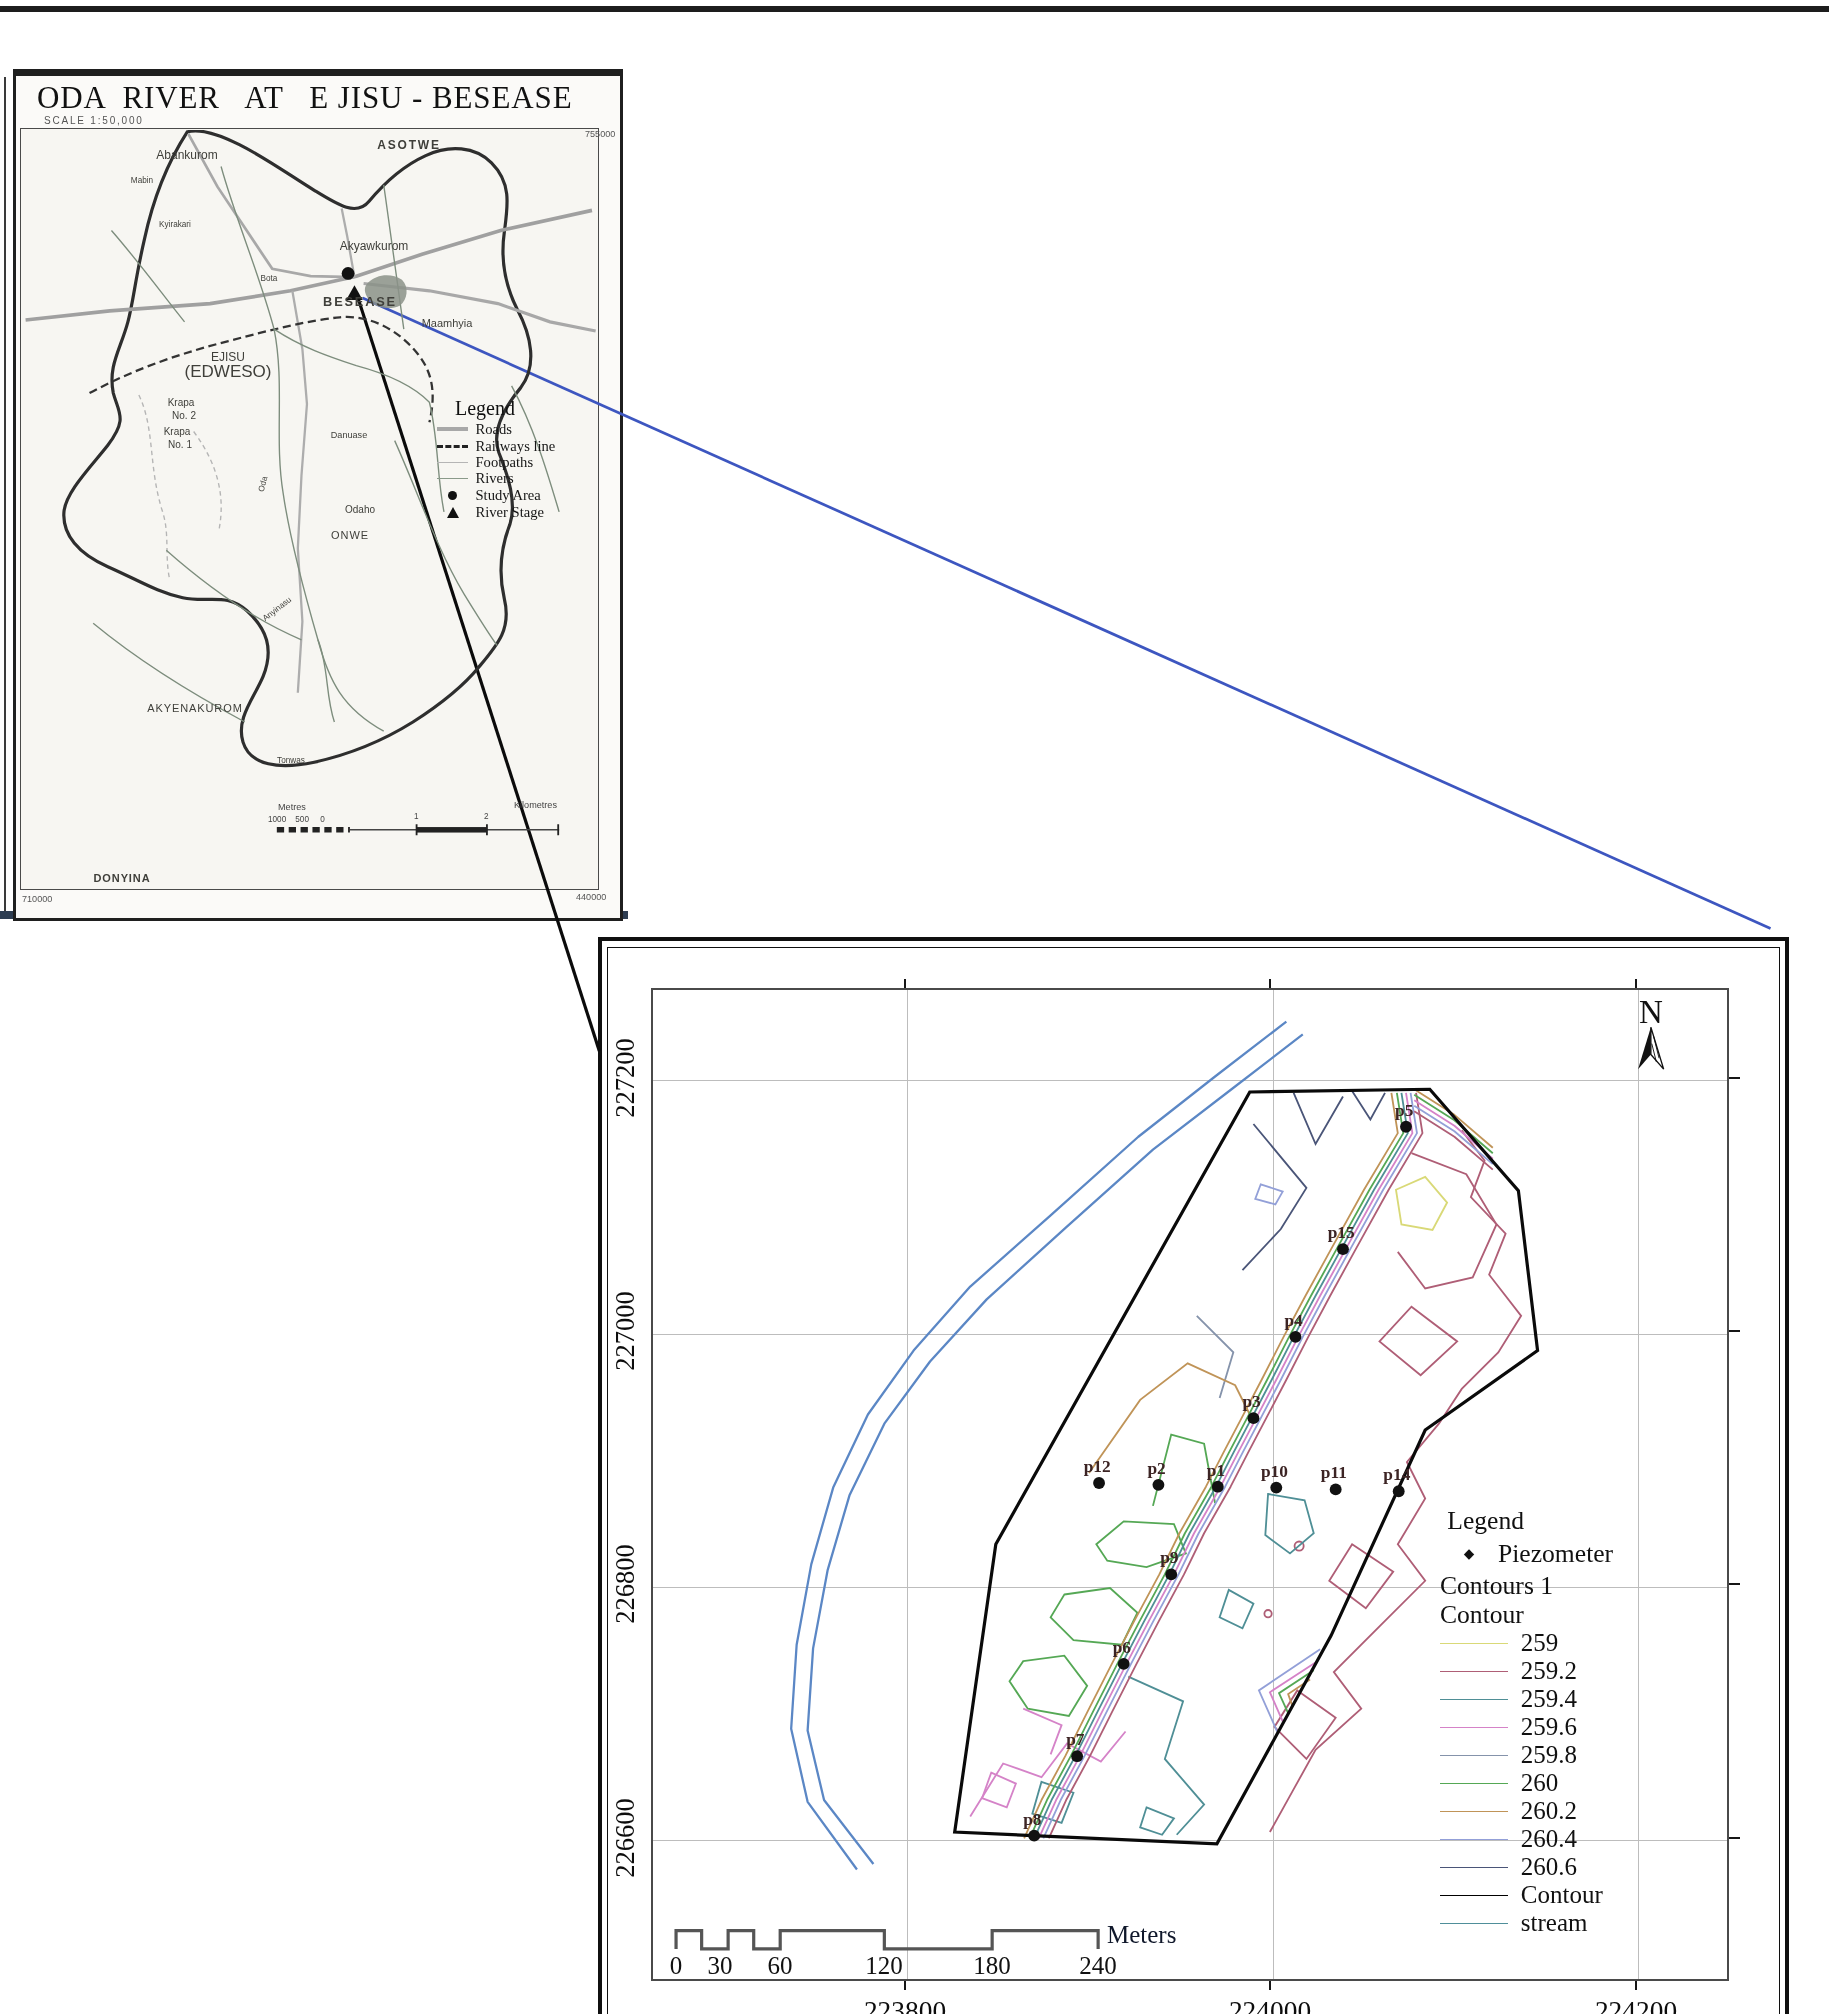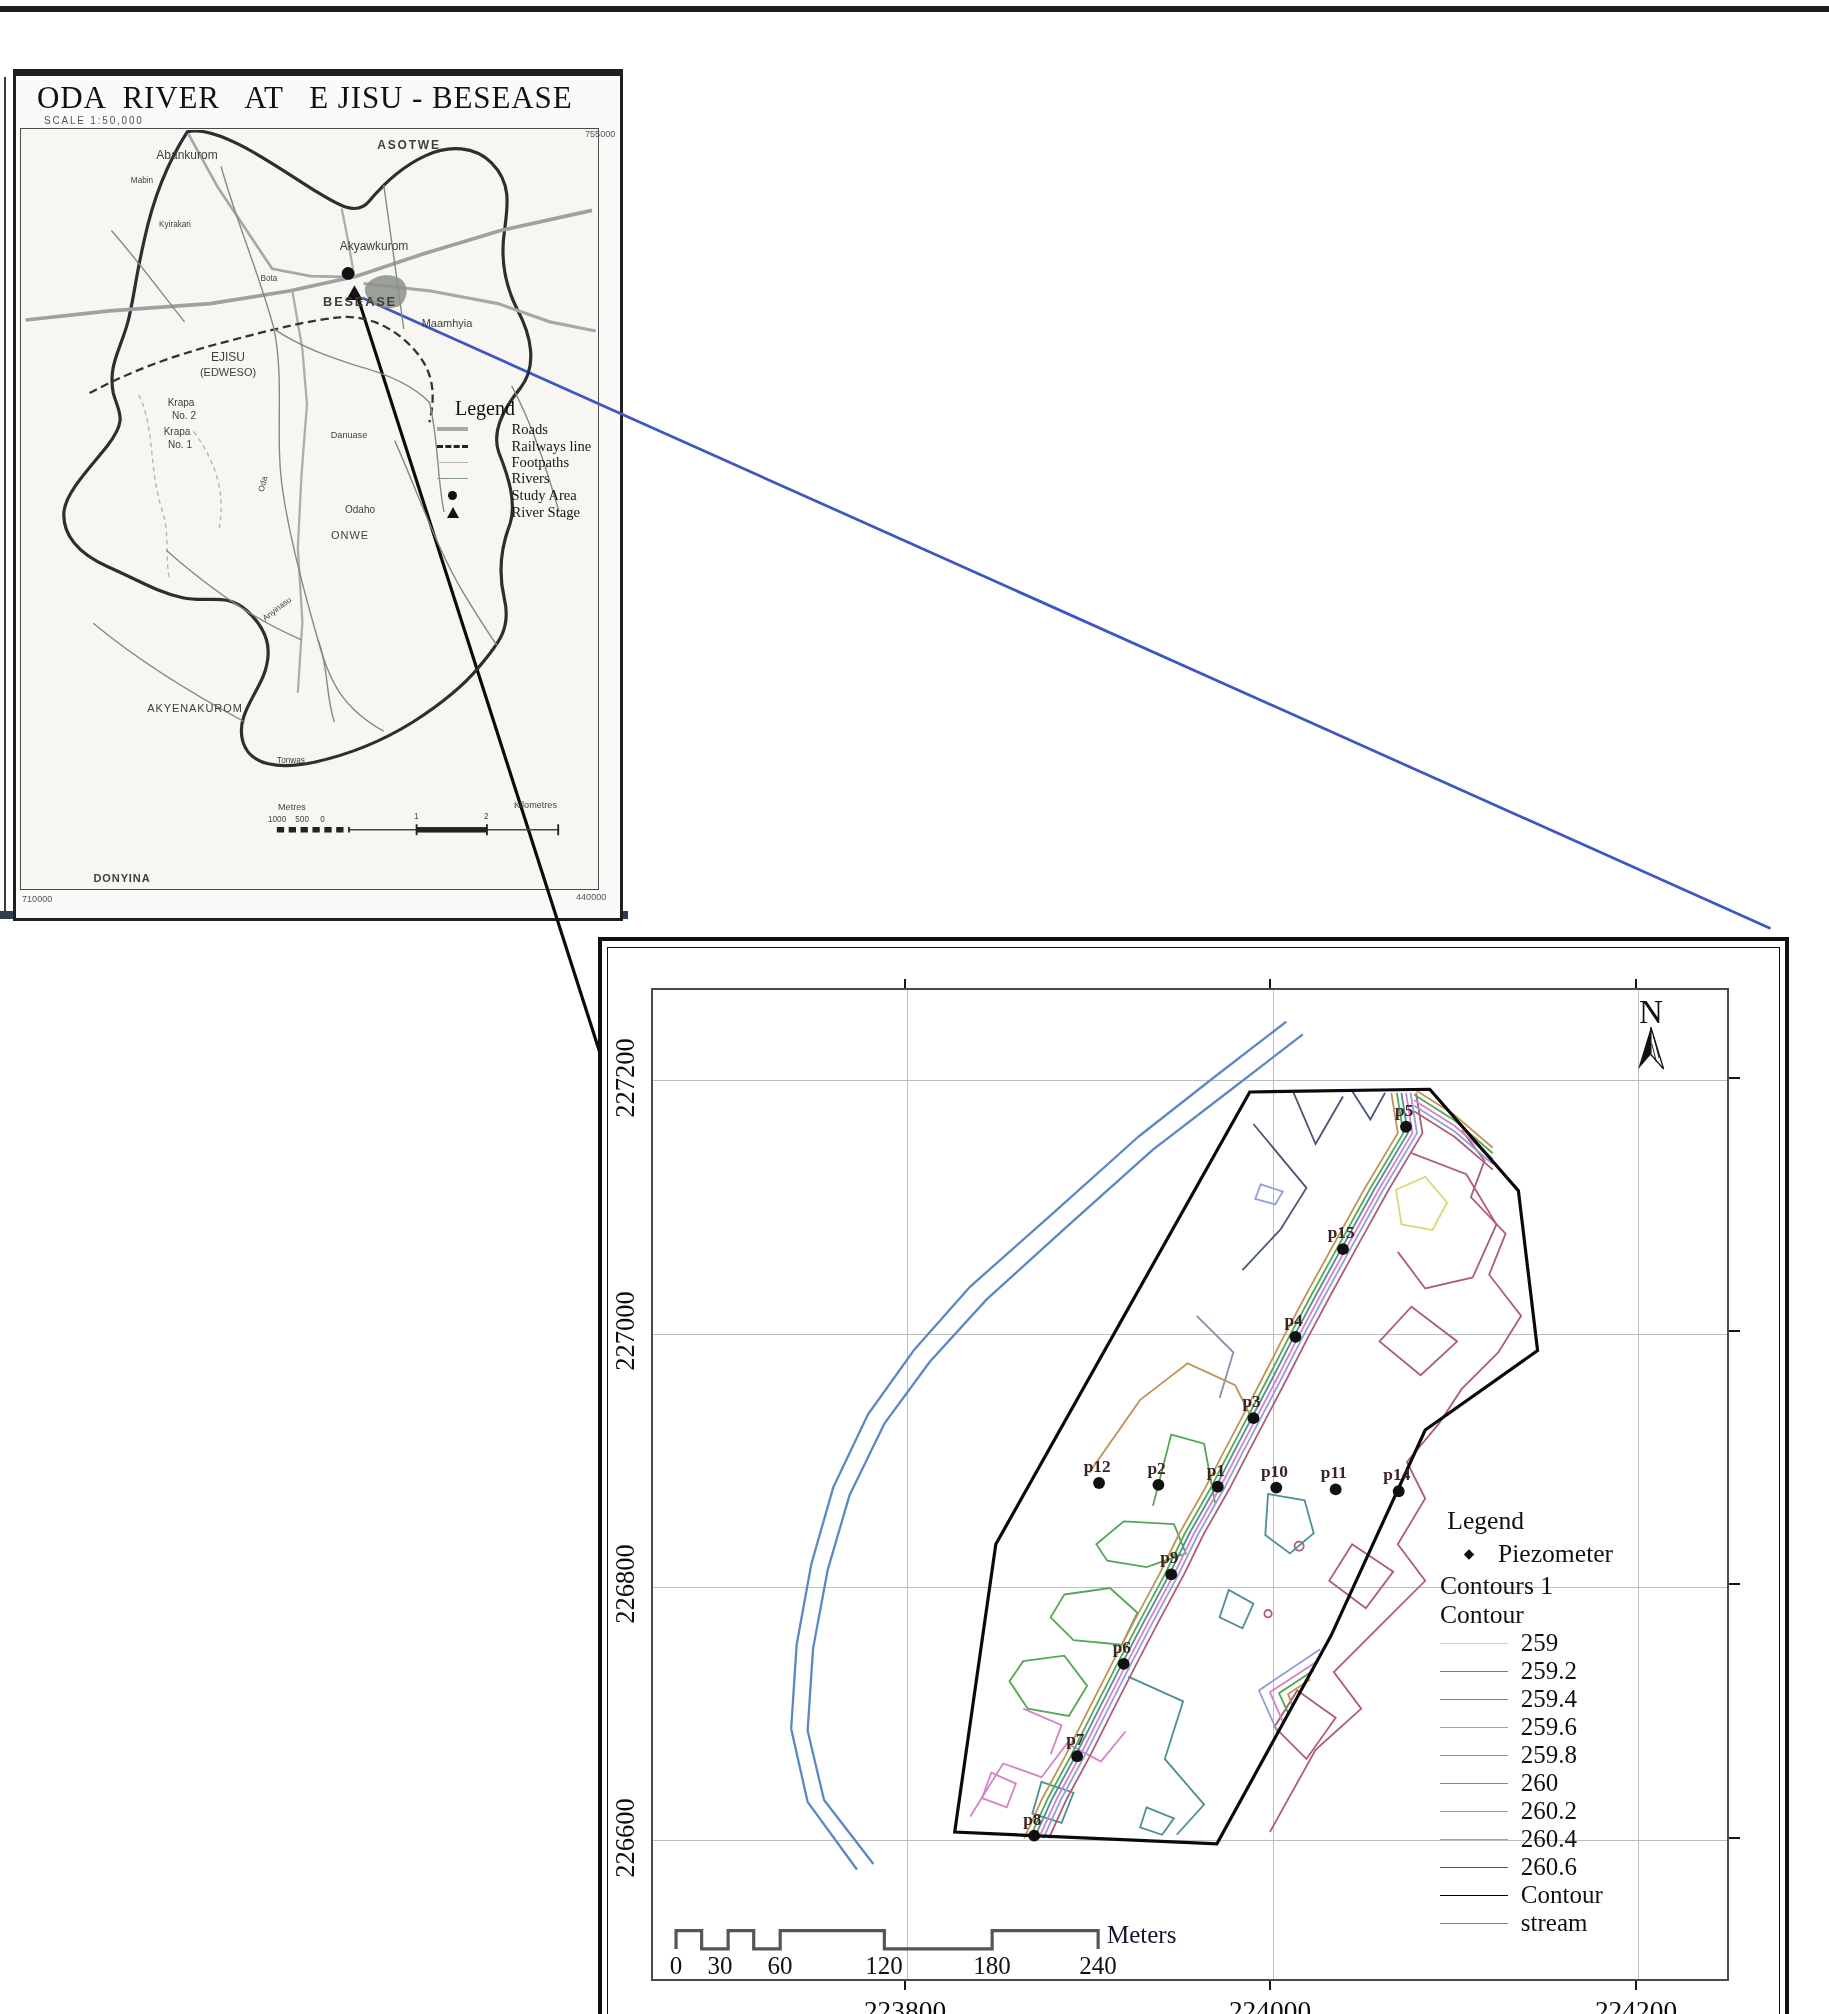--- a/index.html
+++ b/index.html
@@ -22,21 +22,21 @@
   #loc-frame{left:20px;top:128px;width:579px;height:762px;border:1.8px solid #4a4a4a;box-sizing:border-box;background:#f7f6f2;}
   .corner-label{font-size:9.1px;color:#555;font-family:"Liberation Sans",sans-serif;}
   .town{position:absolute;transform:translate(-50%,-50%);color:#3f3f3a;white-space:nowrap;
         font-family:"Liberation Sans",sans-serif;z-index:7;}
 
   
   #loc-legend{left:435px;top:397px;width:174px;z-index:7;}
   #loc-legend-title{font-size:20px;color:#111;margin-left:20px;}
   .loc-li{display:flex;align-items:center;height:16.4px;margin-top:0.9px;}
   .loc-li .sw{width:35px;margin-right:5.5px;display:flex;align-items:center;justify-content:center;flex:none;}
-  .loc-li .lab{font-size:14.6px;color:#161616;white-space:nowrap;margin-left:36px;}
+  .loc-li .lab{font-size:14.6px;color:#161616;white-space:nowrap;}
   .sw-road{width:31px;height:4.6px;background:#a8a8a8;}
   .sw-rail{width:31px;height:0;border-top:3.7px dashed #222;}
   .sw-foot{width:31px;height:0;border-top:0.9px solid #b5b5b5;}
   .sw-river{width:31px;height:0;border-top:0.9px solid #8a9a8a;}
   .sw-dot{width:9.1px;height:9.1px;border-radius:50%;background:#111;}
   .sw-tri{width:0;height:0;border-left:6.4px solid transparent;border-right:6.4px solid transparent;border-bottom:11px solid #111;}
 
   
   .loc-sb-text{position:absolute;font-size:9.1px;color:#444;font-family:"Liberation Sans",sans-serif;z-index:7;}
 
@@ -93,21 +93,21 @@
 
   <div id="town-layer" class="abs" style="left:0;top:0;">
       <span class="town" style="left: 409px; top: 145px; font-size: 12px; font-weight: bold; letter-spacing: 1.8px;">ASOTWE</span>
       <span class="town" style="left: 187px; top: 155px; font-size: 12px;">Abankurom</span>
       <span class="town" style="left: 142px; top: 180px; font-size: 8.2px;">Mabin</span>
       <span class="town" style="left: 175px; top: 224px; font-size: 8.2px;">Kyirakari</span>
       <span class="town" style="left: 374px; top: 246px; font-size: 12px;">Akyawkurom</span>
       <span class="town" style="left: 360px; top: 301px; font-size: 12.8px; font-weight: bold; letter-spacing: 1.8px;">BESEASE</span>
       <span class="town" style="left: 447px; top: 323px; font-size: 11px;">Maamhyia</span>
       <span class="town" style="left: 228px; top: 357px; font-size: 12px;">EJISU</span>
-      <span class="town" style="left: 228px; top: 372px; font-size: 11px; text-align: right;">(EDWESO)</span>
+      <span class="town" style="left: 228px; top: 372px; font-size: 17px; text-align: right;">(EDWESO)</span>
       <span class="town" style="left: 181px; top: 402px; font-size: 10px;">Krapa</span>
       <span class="town" style="left: 184px; top: 415px; font-size: 10px;">No. 2</span>
       <span class="town" style="left: 177px; top: 431px; font-size: 10px;">Krapa</span>
       <span class="town" style="left: 180px; top: 444px; font-size: 10px;">No. 1</span>
       <span class="town" style="left: 349px; top: 435px; font-size: 9.1px;">Danuase</span>
       <span class="town" style="left: 360px; top: 509px; font-size: 10px;">Odaho</span>
       <span class="town" style="left: 350px; top: 535px; font-size: 11px; letter-spacing: 0.9px;">ONWE</span>
       <span class="town" style="left: 195px; top: 708px; font-size: 11px; letter-spacing: 0.9px;">AKYENAKUROM</span>
       <span class="town" style="left: 291px; top: 760px; font-size: 8.2px;">Tonwas</span>
       <span class="town" style="left: 122px; top: 878px; font-size: 11px; font-weight: bold; letter-spacing: 0.9px; text-align: center;">DONYINA</span>

